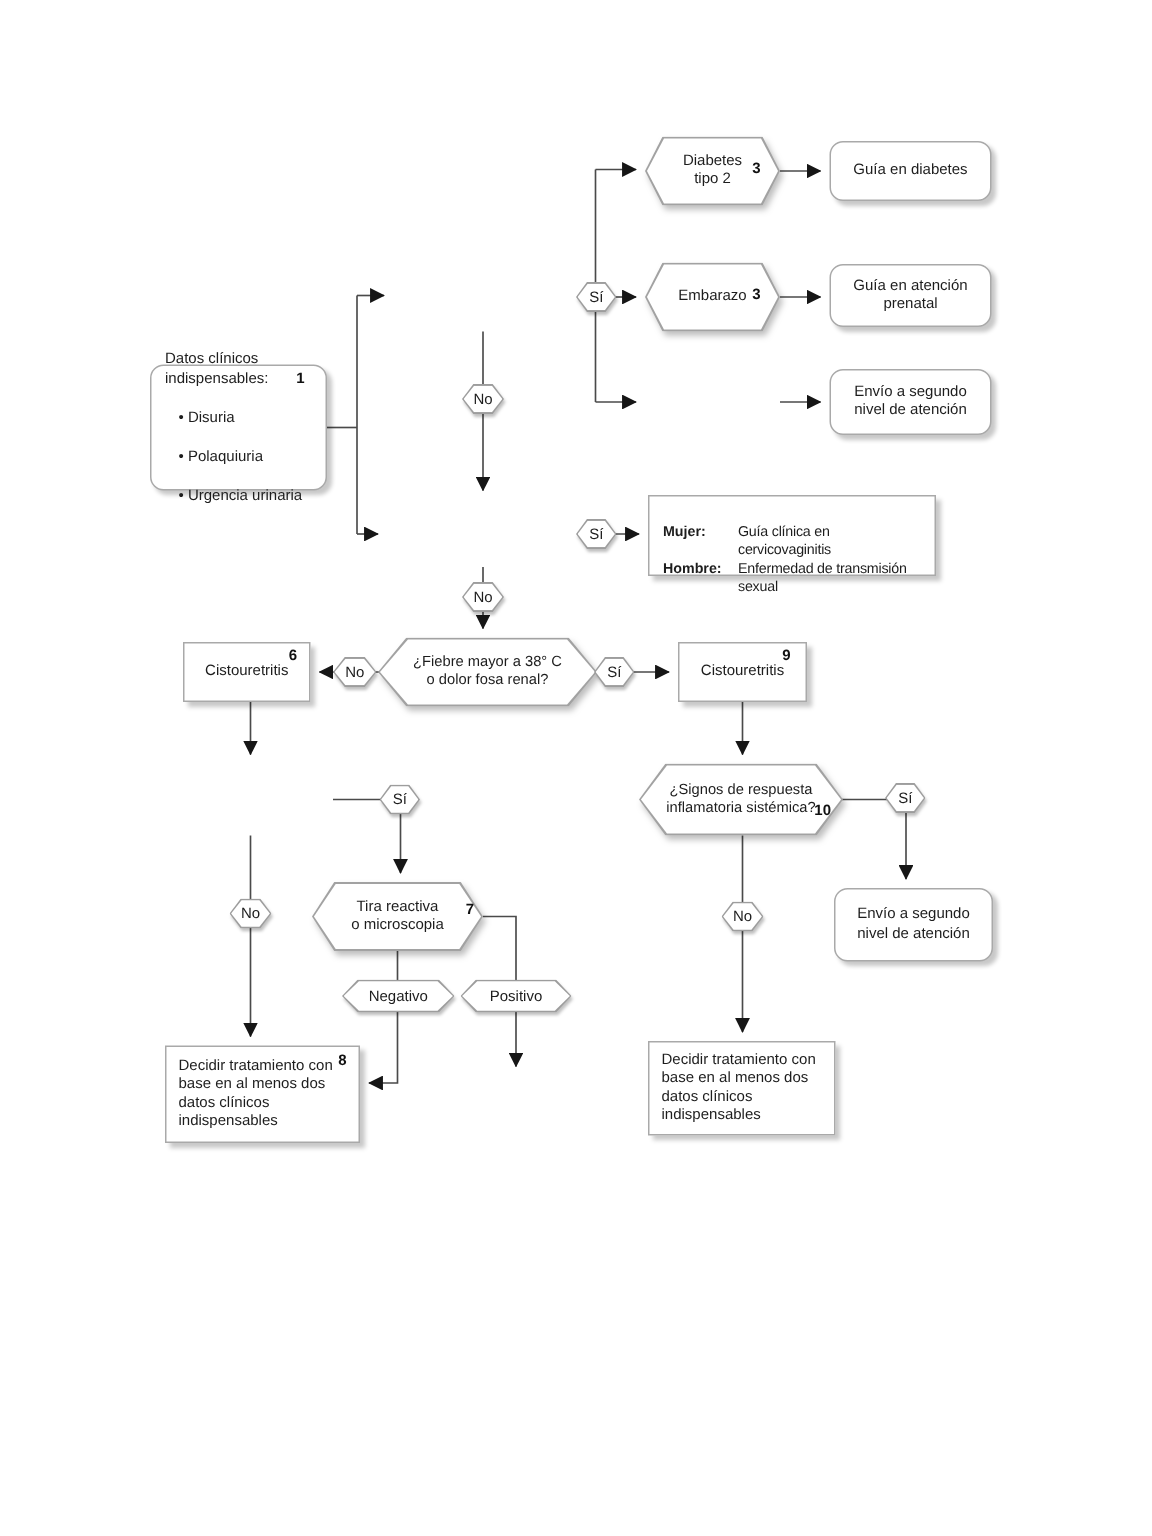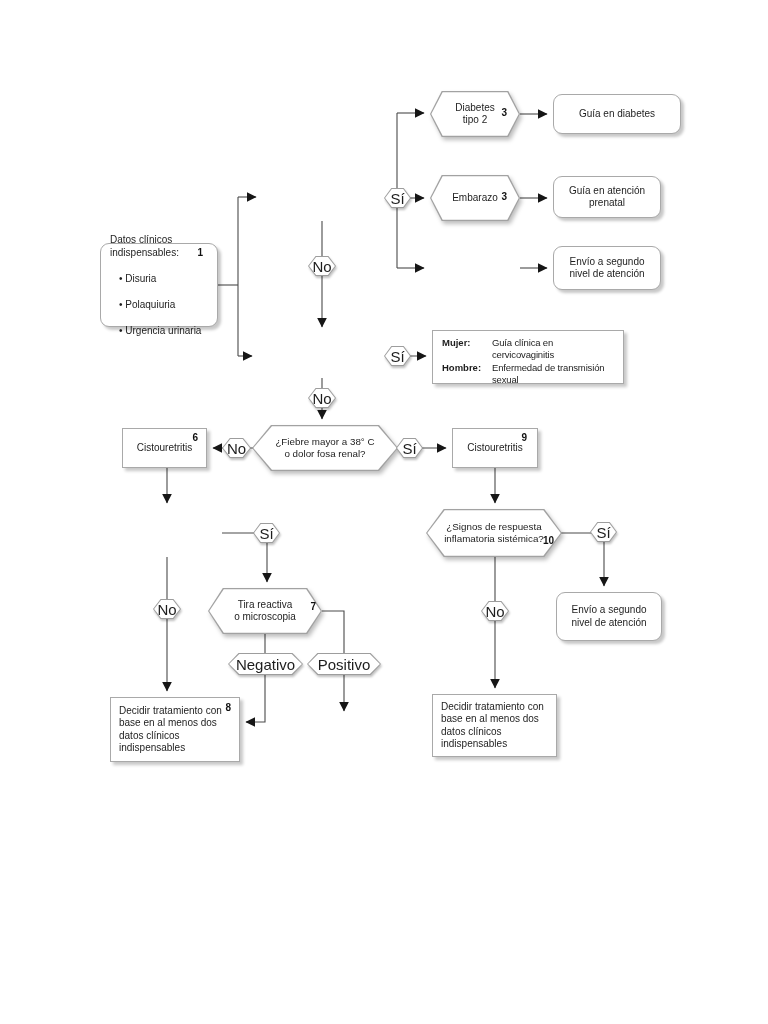--- a/index.html
+++ b/index.html
@@ -29,34 +29,34 @@
   .hex .lbl { position:absolute; inset:0; display:flex; align-items:center; justify-content:center;
     font-size:10px; line-height:1.25; text-align:center; white-space:pre-line; }
 
   
   .pill { position:absolute; filter:drop-shadow(1px 2px 1px rgba(0,0,0,0.25)); }
   .pill .shape { position:absolute; inset:0; background:#9d9d9d;
     clip-path:polygon(0 50%, 27% 0, 73% 0, 100% 50%, 73% 100%, 27% 100%); }
   .pill .fillw { position:absolute; inset:1.1px; background:#fff;
     clip-path:polygon(0 50%, 27% 0, 73% 0, 100% 50%, 73% 100%, 27% 100%); }
   .pill .lbl { position:absolute; inset:0; display:flex; align-items:center; justify-content:center;
-    font-size:15px; }
+    font-size:10px; }
   .pill.wide .shape, .pill.wide .fillw {
     clip-path:polygon(0 50%, 14% 0, 86% 0, 100% 50%, 86% 100%, 14% 100%); }
 
   .num { position:absolute; font-weight:bold; font-size:10px; color:#111; }
 
   
   .datos-inner { padding:4px 6px 4px 9px; font-size:10px; line-height:1.3; }
   .datos-title { white-space:pre-line; }
   .datos-item { padding-left:9px; }
 
   
   .mh-grid { display:grid; grid-template-columns:46px 1fr; column-gap:4px;
-    padding:6px 6px 6px 9px; font-size:9.5px; line-height:1.3; text-align:left; }
+    padding:6px 6px 6px 9px; font-size:9.5px; line-height:1.3; text-align:left;margin-top:12px; }
   .mh-label { font-weight:bold; white-space:nowrap; }
   .mh-text { white-space:pre-line; letter-spacing:-0.15px; }
 
   .pad-left-box { padding:5px 4px 5px 8px; }
 </style>
 </head>
 <body>
 
 <div class="page">
 
@@ -133,21 +133,21 @@
   </div>
 
   <div class="hex" style="left:430px; top:91px; width:90px; height:46px;">
     <div class="shape">
         <div class="fillw"></div>
       </div>
     <div class="lbl">Diabetes
 tipo 2</div>
     <span class="num" style="top:16px; right:13px;">3</span>
   </div>
-  <div class="box round" style="left:553px; top:94px; width:128px; height:40px;">
+  <div class="box round" style="left:553px; top:94px; width:108px; height:40px;">
     <span>Guía en diabetes</span>
   </div>
 
   <div class="hex" style="left:430px; top:175px; width:90px; height:46px;">
     <div class="shape">
         <div class="fillw"></div>
       </div>
     <div class="lbl">Embarazo</div>
     <span class="num" style="top:16px; right:13px;">3</span>
   </div>

